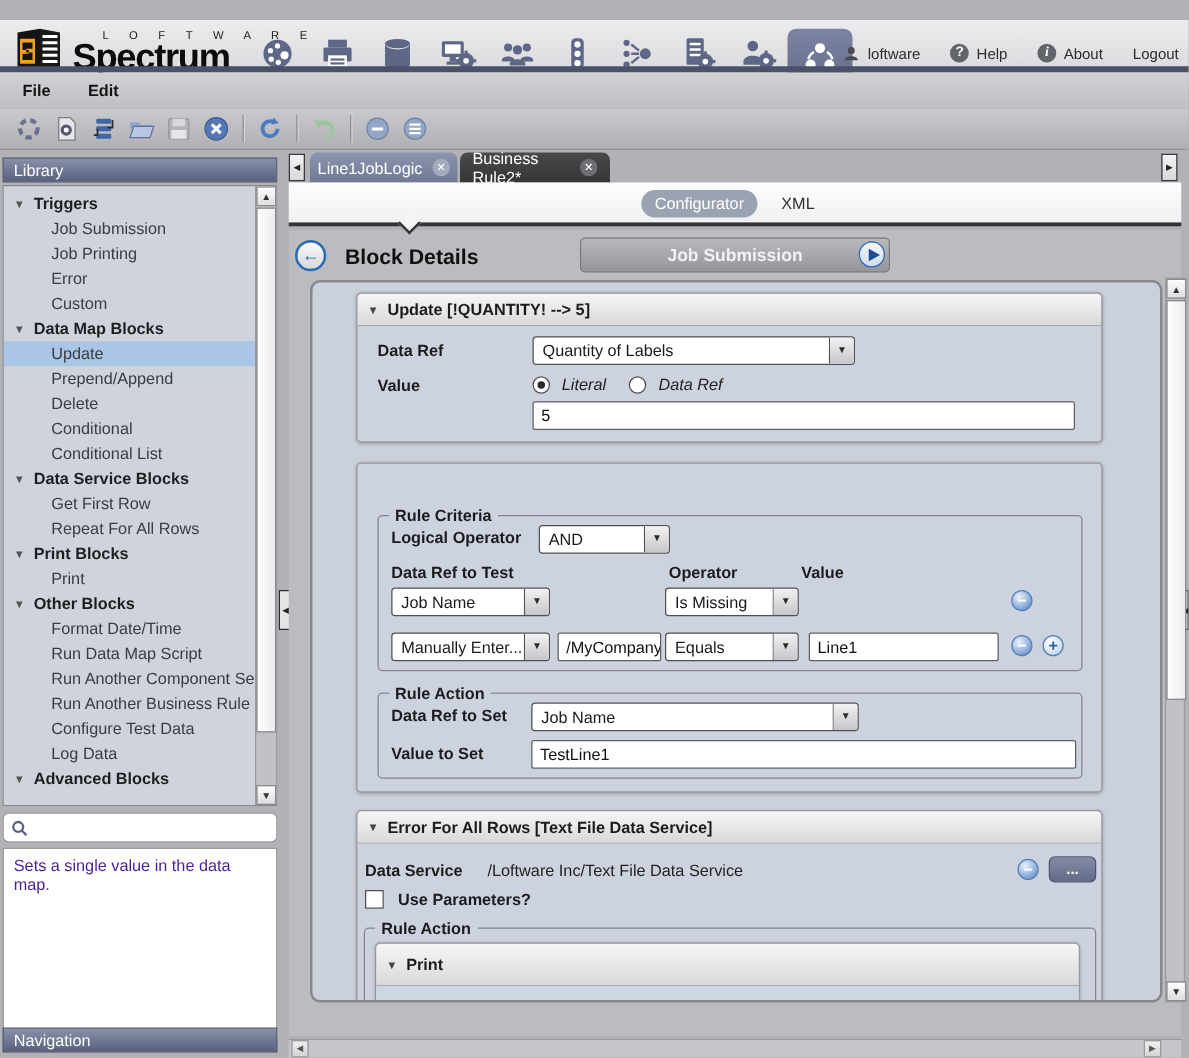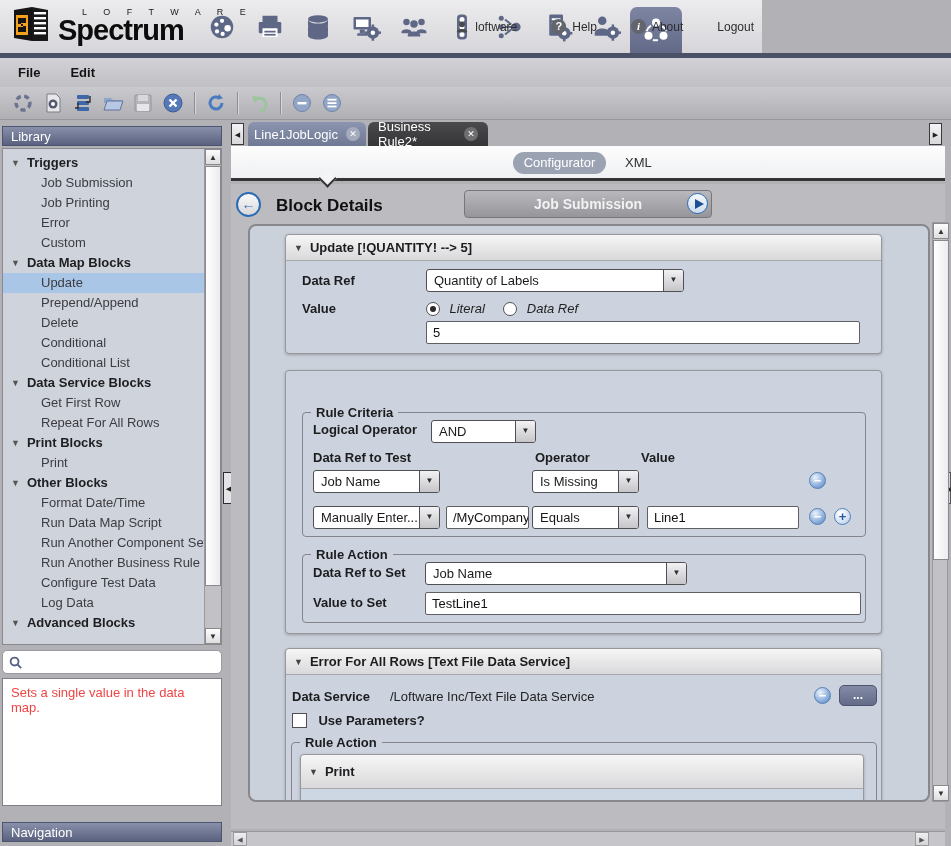--- a/index.html
+++ b/index.html
@@ -1,33 +1,33 @@
 <!DOCTYPE html>
 <html><head>
 <meta charset="utf-8">
 <style>
   * { margin:0; padding:0; box-sizing:border-box; }
   html,body { width:951px; height:846px; overflow:hidden; background:#b2b2b6;
     font-family:"Liberation Sans","DejaVu Sans",sans-serif; }
   .app { position:relative; width:951px; height:846px; background:#b2b2b6; }
 
   
-  .hdr { position:absolute; left:0; top:0; width:762px; height:53px;
+  .hdr { position:absolute; left:0; top:16px; width:951px; height:53px;
     background:linear-gradient(#ececee,#d6d6da); }
   .hdr-accent { position:absolute; left:0; top:53px; width:951px; height:5px; background:#4b5268; }
   .brand { position:absolute; left:10px; top:6px; display:flex; align-items:center; }
   .brand-text { margin-left:6px; }
   .loftware-small { font-size:9px; letter-spacing:7px; color:#1a1a1a; margin-left:24px; }
   .spectrum { font-size:29px; font-weight:bold; color:#0c0c0c; letter-spacing:-1px; line-height:26px; }
   .hdr-icons { position:absolute; left:198px; top:0; height:53px; display:flex; align-items:center; }
   .hicon { width:48px; height:40px; display:flex; align-items:center; justify-content:center; }
   .hicon svg { width:32px; height:30px; }
   .hicon-tab { height:46px; margin-top:7px; background:linear-gradient(#7d85a2,#626a88);
     border-radius:7px 7px 0 0; width:52px; display:flex; align-items:center; justify-content:center; }
-  .hdr-right { position:absolute; right:8px; top:0; height:53px; display:flex; align-items:center; gap:34px; }
+  .hdr-right { position:absolute; right:8px; top:0; height:53px; display:flex; align-items:center; gap:24px; }
   .hdr-link { display:flex; align-items:center; gap:6px; font-size:12px; color:#2c2c2e; cursor:default; }
   .badge { width:15px; height:15px; border-radius:50%; background:#63656c; color:#fff;
     font-size:11px; font-weight:bold; text-align:center; line-height:15px; display:inline-block; }
   .badge.q::before { content:"?"; } .badge.i::before { content:"i"; font-family:"Liberation Serif",serif; font-style:italic; }
 
   
   .menubar { position:absolute; left:0; top:58px; width:951px; height:29px;
     background:linear-gradient(#d2d2d6,#c0c0c4); display:flex; align-items:center; gap:30px; padding-left:18px; }
   .menu-item { font-size:13px; font-weight:bold; color:#141414; }
   .toolbar { position:absolute; left:0; top:87px; width:951px; height:33px;
@@ -50,22 +50,22 @@
   .tree-row.selected { background:#a9c6e6; }
   
   .sb { position:absolute; right:0; top:0; width:17px; height:100%; background:#c2c2c6; border-left:1px solid #9a9a9e; }
   .sb-btn { position:absolute; left:0; width:16px; height:16px; background:linear-gradient(#fdfdfd,#dededf);
     border:1px solid #8a8a8e; color:#333; font-size:8px; text-align:center; line-height:15px; }
   .sb-up { top:0; } .sb-down { bottom:0; }
   .sb-thumb { position:absolute; left:0; width:16px; background:linear-gradient(90deg,#ffffff,#ececee);
     border:1px solid #8a8a8e; }
   .search-box { position:absolute; top:524px; left:0; width:220px; height:24px; background:#fff;
     border:1px solid #9a9aa0; border-radius:5px; display:flex; align-items:center; padding-left:5px; }
-  .desc-panel { position:absolute; top:552px; left:0; width:220px; height:128px; background:#fff;
-    border:1px solid #808084; font-size:13px; color:#ef4444; padding:6px 8px; }
+  .desc-panel { position:absolute; top:552px; left:0; width:220px; height:164px; background:#fff;
+    border:1px solid #808084; font-size:13px; color:#4c1d95; padding:6px 8px; }
   .nav-hd { position:absolute; top:696px; left:0; width:220px; }
 
   
   .vsplit { position:absolute; left:222px; top:122px; width:13px; height:708px; background:#b2b2b6; }
   .vsplit-handle { position:absolute; top:350px; left:1px; width:11px; height:32px; background:#e4e4e6;
     border:1px solid #2c2c2e; font-size:7px; color:#222; text-align:center; line-height:32px; }
   .rstrip { position:absolute; right:0; top:122px; width:6px; height:708px; background:#b2b2b6; }
   .rstrip-handle { position:absolute; top:350px; left:0; width:6px; height:32px; background:#cfcfd3;
     border:1px solid #55555a; font-size:6px; color:#222; text-align:center; line-height:32px; }
 

